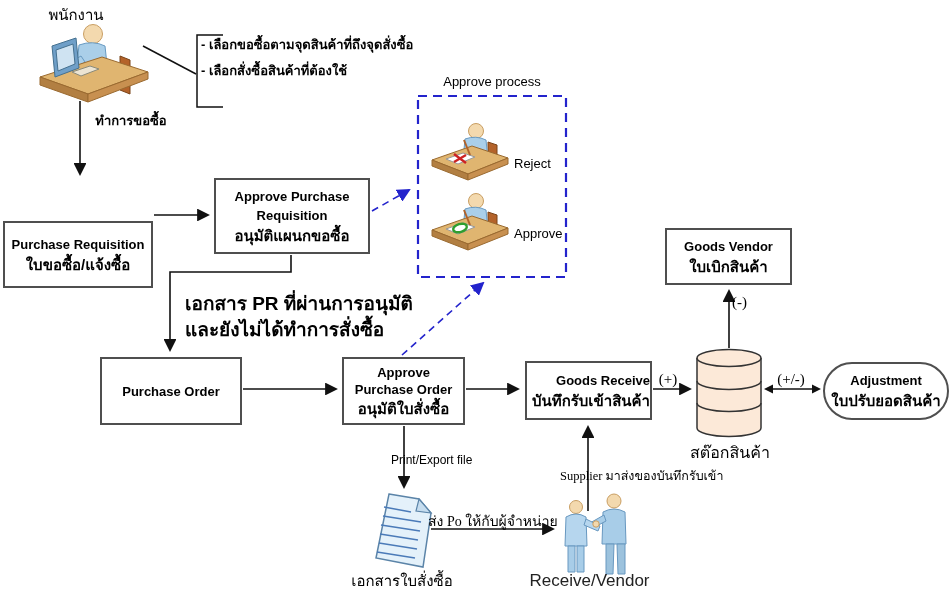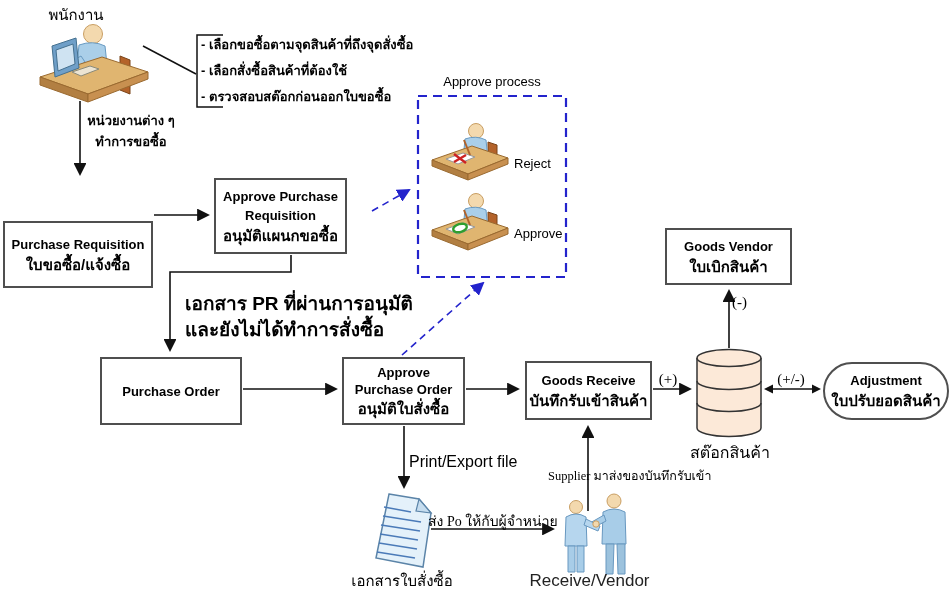--- a/index.html
+++ b/index.html
@@ -120,84 +120,82 @@
       <path d="M568,546 h7 v26 h-7 z" fill="#a8cde8" stroke="#6898c0"></path>
       <path d="M577,546 h7 v26 h-7 z" fill="#a8cde8" stroke="#6898c0"></path>
       <path d="M586,519 l14,7 -2,5 -14,-6 z" fill="#b6d6ee" stroke="#6898c0"></path>
       <circle cx="596" cy="524" r="3.2" fill="#f3d9ae" stroke="#c99e62"></circle>
     </g>
   </svg>
 
   <div class="lbl center" style="left:35px;top:3px;width:82px;font-size:15px;">พนักงาน</div>
 
   <div class="abs center" style="left:66px;top:110px;width:130px;">
-    <div class="note-line" style="line-height:21px;">หน่วยงานต่าง ๆ</div>
     <div class="note-line" style="line-height:21px;">ทำการขอซื้อ</div>
   </div>
 
   <div class="abs" style="left:201px;top:32px;">
     <div class="note-line">- เลือกขอซื้อตามจุดสินค้าที่ถึงจุดสั่งซื้อ</div>
     <div class="note-line">- เลือกสั่งซื้อสินค้าที่ต้องใช้</div>
-    <div class="note-line">- ตรวจสอบสต๊อกก่อนออกใบขอซื้อ</div>
   </div>
 
   <div class="lbl center" style="left:418px;top:74px;width:148px;font-size:13px;">Approve process</div>
   <div class="lbl" style="left:514px;top:156px;font-size:13px;">Reject</div>
   <div class="lbl" style="left:514px;top:226px;font-size:13px;">Approve</div>
 
   <div class="pbox" style="left:3px;top:181px;width:150px;height:67px;margin-top:40px;">
     <div class="en">Purchase Requisition</div>
     <div class="th">ใบขอซื้อ/แจ้งซื้อ</div>
   </div>
 
-  <div class="pbox" style="left:214px;top:178px;width:133px;height:76px;">
+  <div class="pbox" style="left:214px;top:178px;width:156px;height:76px;">
     <div class="en">Approve Purchase</div>
     <div class="en">Requisition</div>
     <div class="th">อนุมัติแผนกขอซื้อ</div>
   </div>
 
   <div class="abs" style="left:185px;top:291px;">
     <div class="big-note">เอกสาร PR ที่ผ่านการอนุมัติ</div>
     <div class="big-note">และยังไม่ได้ทำการสั่งซื้อ</div>
   </div>
 
   <div class="pbox" style="left:100px;top:357px;width:142px;height:68px;">
     <div class="en">Purchase Order</div>
   </div>
 
   <div class="pbox" style="left:342px;top:357px;width:123px;height:68px;">
     <div class="en" style="line-height:17px;">Approve</div>
     <div class="en" style="line-height:17px;">Purchase Order</div>
     <div class="th">อนุมัติใบสั่งซื้อ</div>
   </div>
 
-  <div class="pbox" style="left:525px;top:361px;width:127px;height:59px;">
+  <div class="pbox" style="left:525px;top:361px;width:127px;height:59px;align-items:flex-end;">
     <div class="en">Goods Receive</div>
     <div class="th">บันทึกรับเข้าสินค้า</div>
   </div>
 
   <div class="pbox" style="left:823px;top:362px;width:126px;height:58px;border-radius:29px;">
     <div class="en">Adjustment</div>
     <div class="th">ใบปรับยอดสินค้า</div>
   </div>
 
   <div class="pbox" style="left:665px;top:228px;width:127px;height:57px;">
     <div class="en">Goods Vendor</div>
     <div class="th">ใบเบิกสินค้า</div>
   </div>
 
   <div class="abs serif center" style="left:650px;top:371px;width:36px;font-size:15px;">(+)</div>
   <div class="abs serif center" style="left:769px;top:371px;width:44px;font-size:15px;">(+/-)</div>
   <div class="abs serif" style="left:732px;top:294px;font-size:15px;">(-)</div>
 
   <div class="lbl center" style="left:690px;top:440px;width:80px;font-size:16px;">สต๊อกสินค้า</div>
 
-  <div class="lbl" style="left:409px;top:453px;font-size:16px;">Print/Export file</div>
+  <div class="lbl" style="left:391px;top:453px;font-size:12px;">Print/Export file</div>
 
   <div class="lbl serif" style="left:428px;top:510px;font-size:14px;">ส่ง Po ให้กับผู้จำหน่าย</div>
 
-  <div class="lbl serif" style="left:548px;top:466px;font-size:12.5px;">Supplier มาส่งของบันทึกรับเข้า</div>
+  <div class="lbl serif" style="left:560px;top:466px;font-size:12.5px;">Supplier มาส่งของบันทึกรับเข้า</div>
 
   <div class="lbl center" style="left:346px;top:569px;width:112px;font-size:15px;">เอกสารใบสั่งซื้อ</div>
 
   <div class="abs center" style="left:527px;top:571px;width:125px;font-size:17px;color:#222;">Receive/Vendor</div>
 
 </div>
 
 </body></html>

